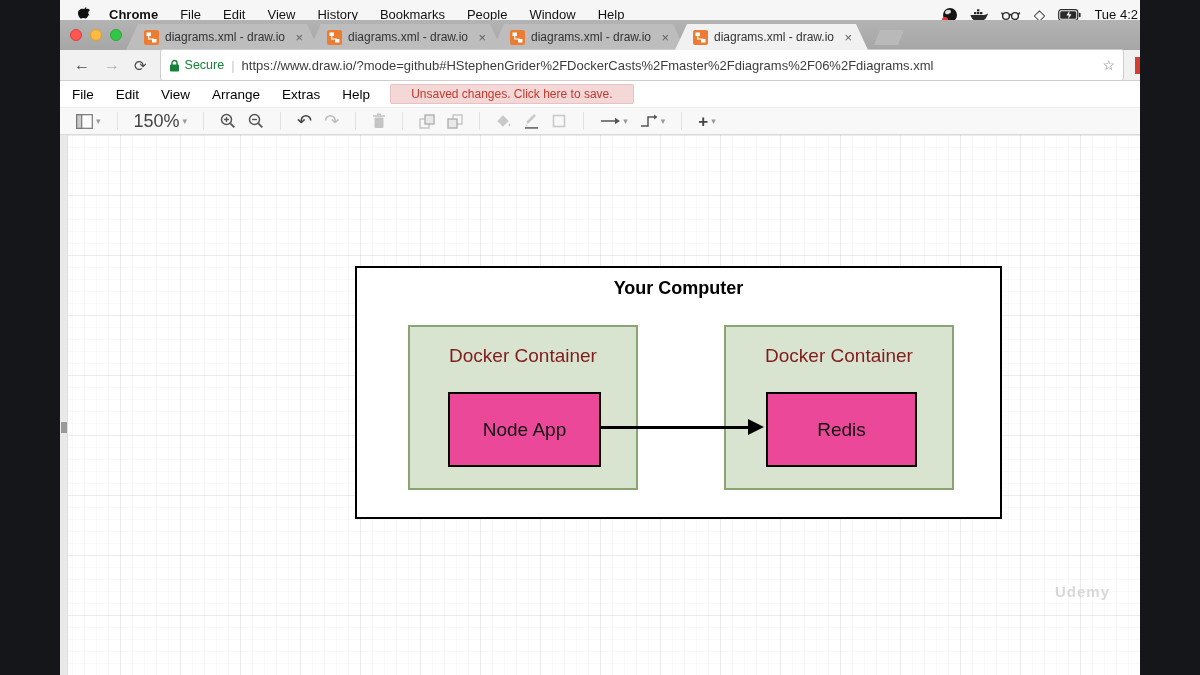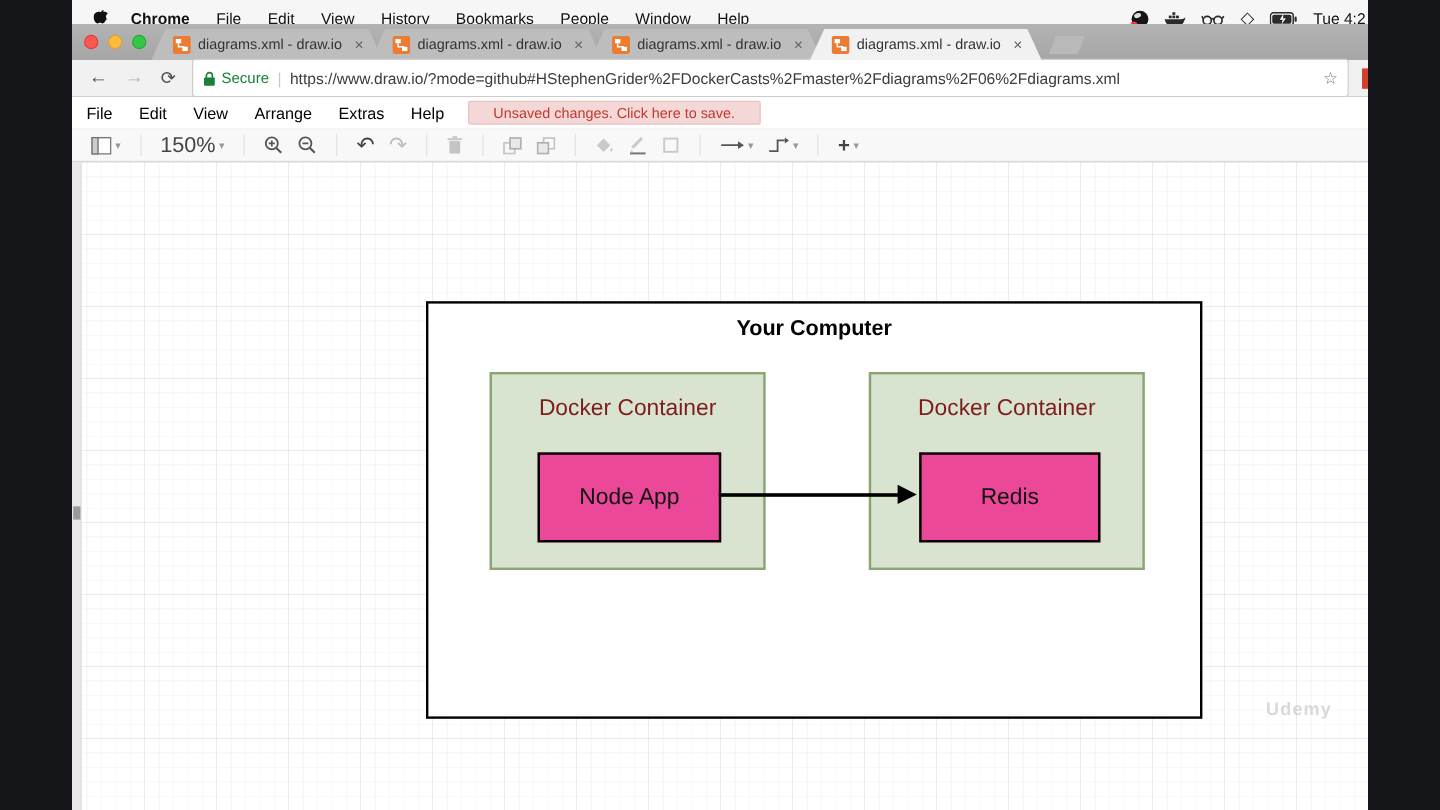--- a/index.html
+++ b/index.html
@@ -2,21 +2,21 @@
 <html style="--container_fill: #d8e3d0; --container_border: #8aa573; --favicon_orange: #ec7c31; --secure_green: #188038; --unsaved_bg: #f4d7d7; --unsaved_text: #c0392b;"><head>
 <meta charset="utf-8">
 <style>
   * { margin:0; padding:0; box-sizing:border-box; }
   html,body { width:1200px; height:675px; overflow:hidden; background:#14161a;
               font-family:"Liberation Sans", sans-serif; }
   #frame { position:absolute; left:60px; top:0; width:1080px; height:675px; overflow:hidden; background:#fff; }
 
   
   .macbar { position:absolute; left:0; top:0; width:100%; height:32px; background:#f6f6f6;
-            display:flex; align-items:center; font-size:13px; color:#111; border-bottom:1px solid #14b8a6; }
+            display:flex; align-items:center; font-size:13px; color:#111; border-bottom:3px solid #14b8a6; }
   .macbar .apple { margin-left:18px; display:flex; align-items:center; }
   .macbar .appname { font-weight:bold; margin-left:18px; }
   .macbar .mitem { margin-left:22px; }
   .macbar .right { margin-left:auto; display:flex; align-items:center; gap:13px; padding-right:2px; }
   .macbar .clock { font-size:13px; white-space:nowrap; }
   .obs { width:14px; height:14px; background:#151515; border-radius:50%; position:relative; }
   .obs::before { content:""; position:absolute; left:2px; top:2px; width:6px; height:4px; background:#fff; border-radius:50%; transform:rotate(-20deg); opacity:.85; }
   .obs::after { content:""; position:absolute; left:-1px; bottom:-1px; width:6px; height:6px; background:#e33; border-radius:50%; }
 
   
@@ -72,21 +72,21 @@
   
   .canvas { position:absolute; left:0; top:135px; width:100%; height:540px; background-color:#fff;
     background-image:
       repeating-linear-gradient(to right, rgba(0,0,0,0.055) 0 1px, transparent 1px 60px),
       repeating-linear-gradient(to bottom, rgba(0,0,0,0.055) 0 1px, transparent 1px 60px),
       repeating-linear-gradient(to right, rgba(0,0,0,0.025) 0 1px, transparent 1px 12px),
       repeating-linear-gradient(to bottom, rgba(0,0,0,0.025) 0 1px, transparent 1px 12px); }
   .leftstrip { position:absolute; left:0; top:0; width:8px; height:100%; background:#e9e9e9; border-right:1px solid #dedede; }
   .striphandle { position:absolute; left:1px; top:287px; width:6px; height:11px; background:#9a9a9a; }
 
-  .outerbox { position:absolute; left:295px; top:116px; width:647px; height:348px; background:#fff; border:2px solid #000; }
+  .outerbox { position:absolute; left:295px; top:131px; width:647px; height:253px; background:#fff; border:2px solid #000; }
   .outertitle { text-align:center; font-size:18px; font-weight:bold; color:#000; margin-top:10px; }
   .greenbox { position:absolute; top:57px; width:230px; height:165px; background:var(--container_fill,#d8e3d0);
               border:2px solid var(--container_border,#8aa573); }
   .greenbox.left { left:51px; } .greenbox.right { left:367px; }
   .greenlabel { text-align:center; font-size:19px; color:#7f1d1d; margin-top:18px; }
   .innerbox { position:absolute; top:65px; height:75px; background:#ec4899; border:2px solid #000;
               display:flex; align-items:center; justify-content:center; font-size:19px; color:#111; }
   .innerbox.l { left:38px; width:153px; } .innerbox.r { left:40px; width:151px; }
   .arrowline { position:absolute; left:242px; top:158px; width:150px; height:3px; background:#000; }
   .arrowhead { position:absolute; left:391px; top:151px; width:0; height:0;

